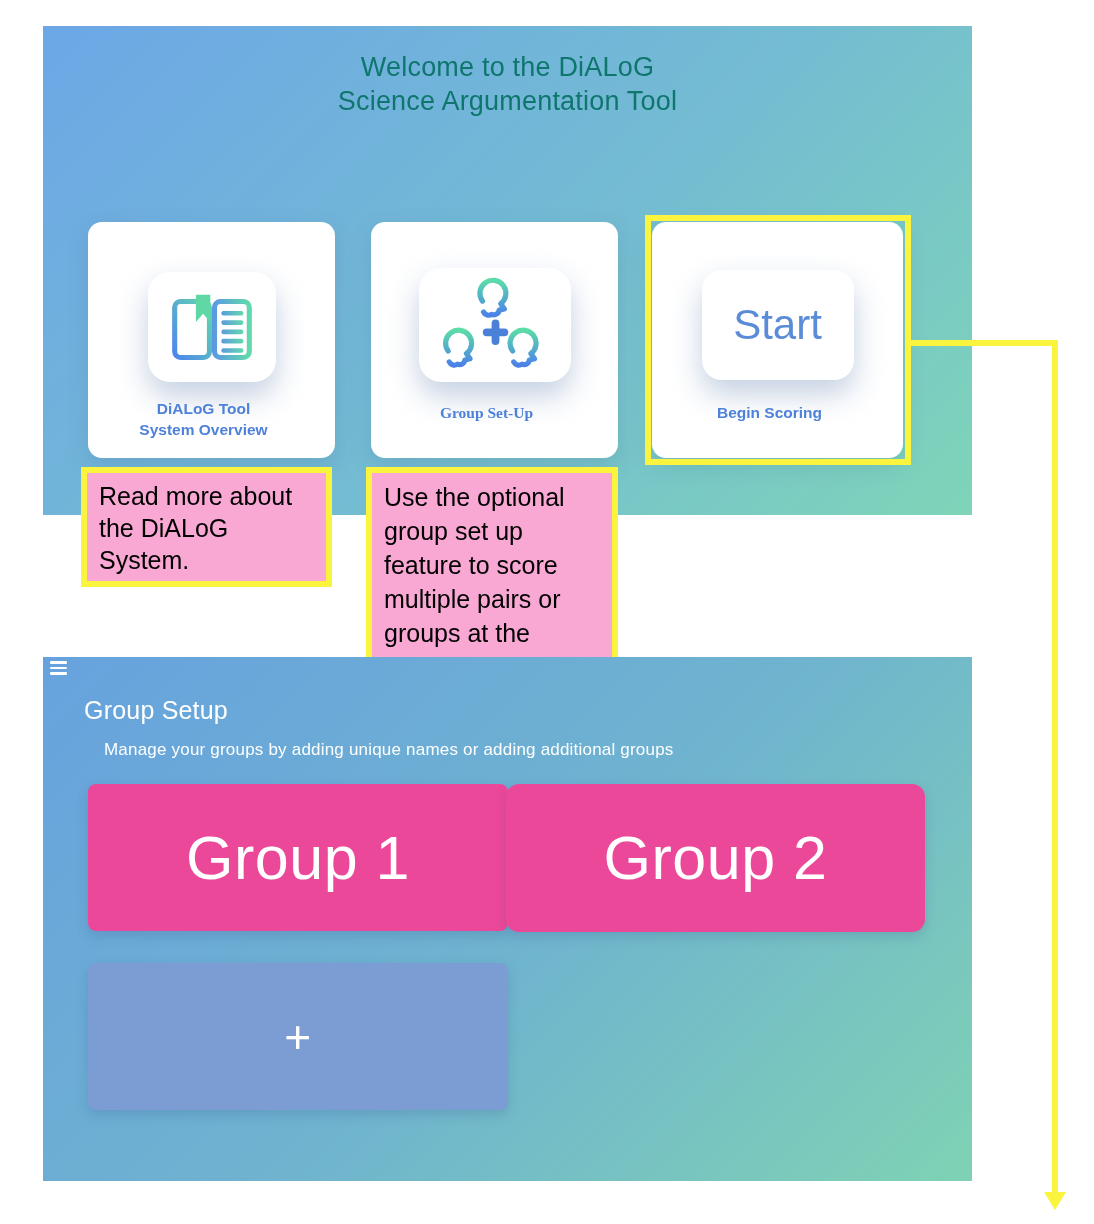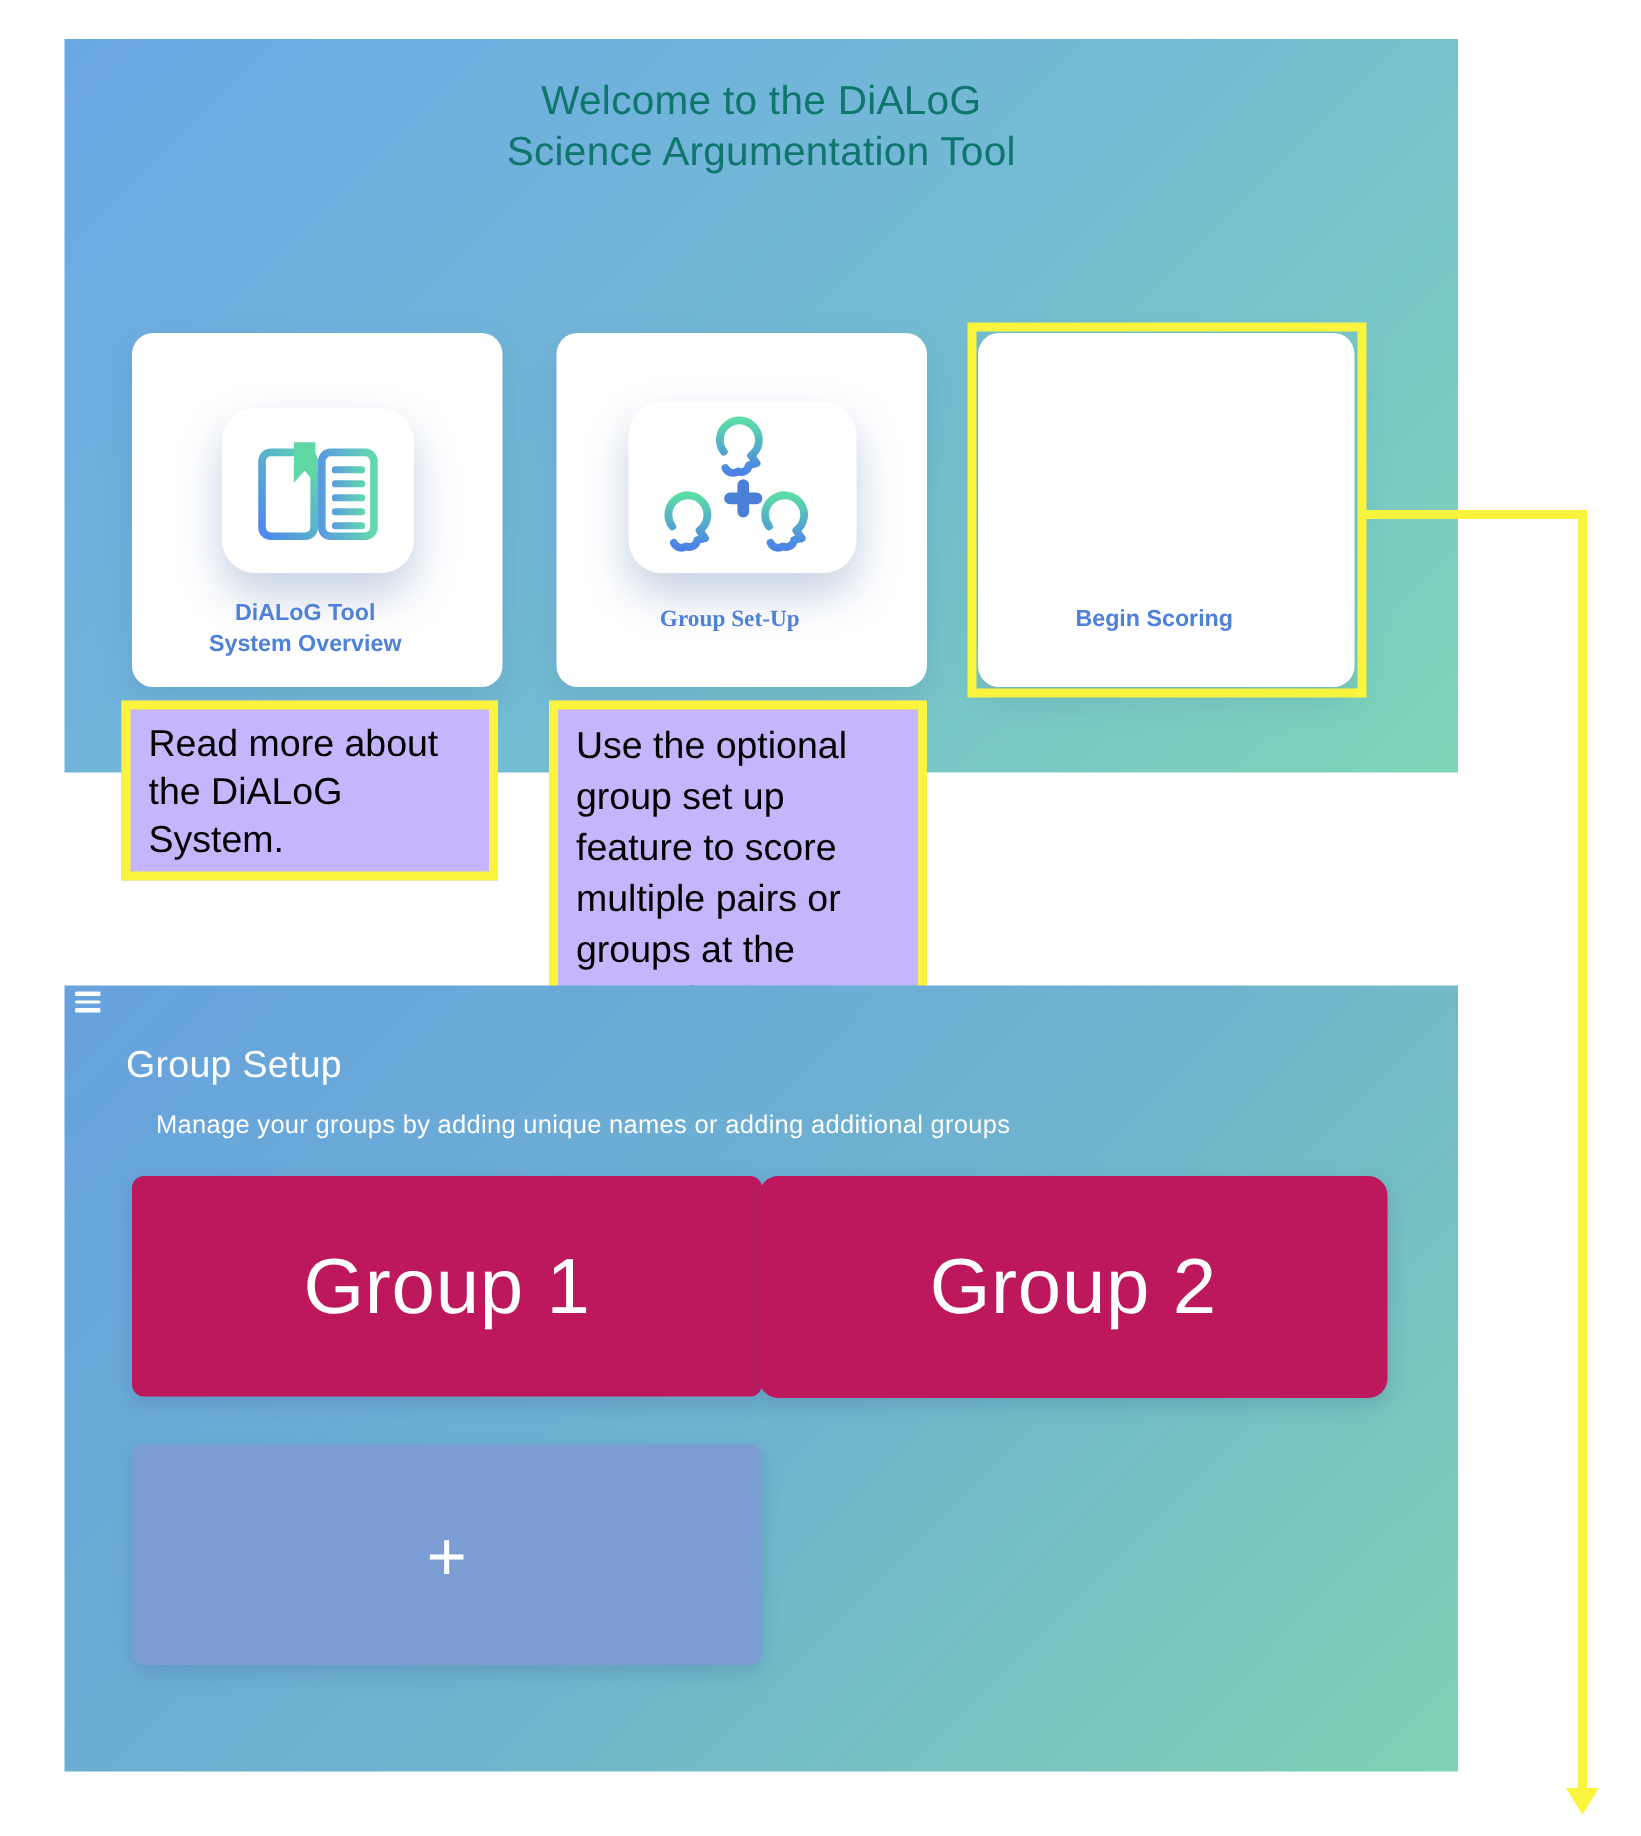--- a/index.html
+++ b/index.html
@@ -31,35 +31,35 @@
   #card-groupsetup .card-label{top:180px;}
   #card-start .card-label{top:180px;}
   
   #start-highlight{left:645px;top:215px;width:266px;height:250px;
     border:6px solid #FAF43E;box-sizing:border-box;background:transparent;}
   #arrow-h{left:909px;top:340px;width:149px;height:6px;background:#FAF43E;}
   #arrow-v{left:1052px;top:340px;width:6px;height:853px;background:#FAF43E;}
   #arrow-head{left:1044px;top:1192px;width:0;height:0;
     border-left:11px solid transparent;border-right:11px solid transparent;
     border-top:18px solid #FAF43E;}
-  .note{position:absolute;background:#c4b5fd;border:6px solid #FAF43E;box-sizing:border-box;
+  .note{position:absolute;background:#f9a8d4;border:6px solid #FAF43E;box-sizing:border-box;
     color:#000000;font-size:25px;line-height:32px;white-space:pre-line;
     padding:7px 12px;font-weight:400;}
   #note-overview{left:81px;top:467px;width:251px;height:120px;}
   #note-group{left:366px;top:467px;width:252px;height:224px;line-height:34px;}
   #note-start{left:536px;top:962px;width:421px;height:152px;line-height:34px;}
   
   #panel2{left:43px;top:657px;width:929px;height:524px;
     background:linear-gradient(135deg,#67A2DE 0%,#6FB3CF 52%,#7FD2B4 100%);}
   #hamburger{left:50px;top:661px;width:17px;cursor:pointer;}
   #hamburger .bar{width:17px;height:2.5px;background:#ffffff;margin-bottom:3px;border-radius:1px;}
   #gs-title{left:84px;top:696px;font-size:25px;color:#ffffff;font-weight:500;letter-spacing:.2px;}
   #gs-subtitle{left:84px;top:740px;font-size:17px;color:#ffffff;font-weight:400;letter-spacing:.2px;margin-left:20px;}
-  .group-btn{position:absolute;background:#be185d;border-radius:8px;color:#ffffff;
-    display:flex;align-items:center;justify-content:center;font-size:52px;font-weight:400;
+  .group-btn{position:absolute;background:#ec4899;border-radius:8px;color:#ffffff;
+    display:flex;align-items:center;justify-content:center;font-size:61px;font-weight:400;
     box-shadow:0 5px 12px rgba(55,85,135,.22);letter-spacing:.5px;cursor:pointer;}
   #group1{left:88px;top:784px;width:420px;height:147px;}
   #group2{left:506px;top:784px;width:419px;height:148px;border-radius:13px;}
   #add-group{left:88px;top:963px;width:420px;height:147px;background:#7B9DD3;
     font-size:46px;font-weight:300;}
 </style>
 </head>
 <body>
 
 <div class="abs" id="panel1"></div>
@@ -108,20 +108,21 @@
         <path d="M10,75 a12.5,12.5 0 1 1 17.5,2.5 l3.5,5 -5,1.2 a5,5 0 0 1 -7,4 a5.5,5.5 0 0 1 -8,-2.2"></path>
         <path d="M72,75 a12.5,12.5 0 1 1 17.5,2.5 l3.5,5 -5,1.2 a5,5 0 0 1 -7,4 a5.5,5.5 0 0 1 -8,-2.2"></path>
       </g>
       <path d="M47,57 h17 M55.5,48.5 v17" stroke="#4B80D8" stroke-width="7.5" stroke-linecap="round"></path>
     </svg>
   </div>
   <div class="card-label">Group Set-Up</div>
 </div>
 
 <div class="card" id="card-start">
+  <div class="icon-box" id="start-box">Start</div>
   <div class="card-label">Begin Scoring</div>
 </div>
 
 <div class="abs" id="start-highlight"></div>
 <div class="abs" id="arrow-h"></div>
 <div class="abs" id="arrow-v"></div>
 <div class="abs" id="arrow-head"></div>
 
 <div class="note" id="note-overview">Read more about
 the DiALoG

